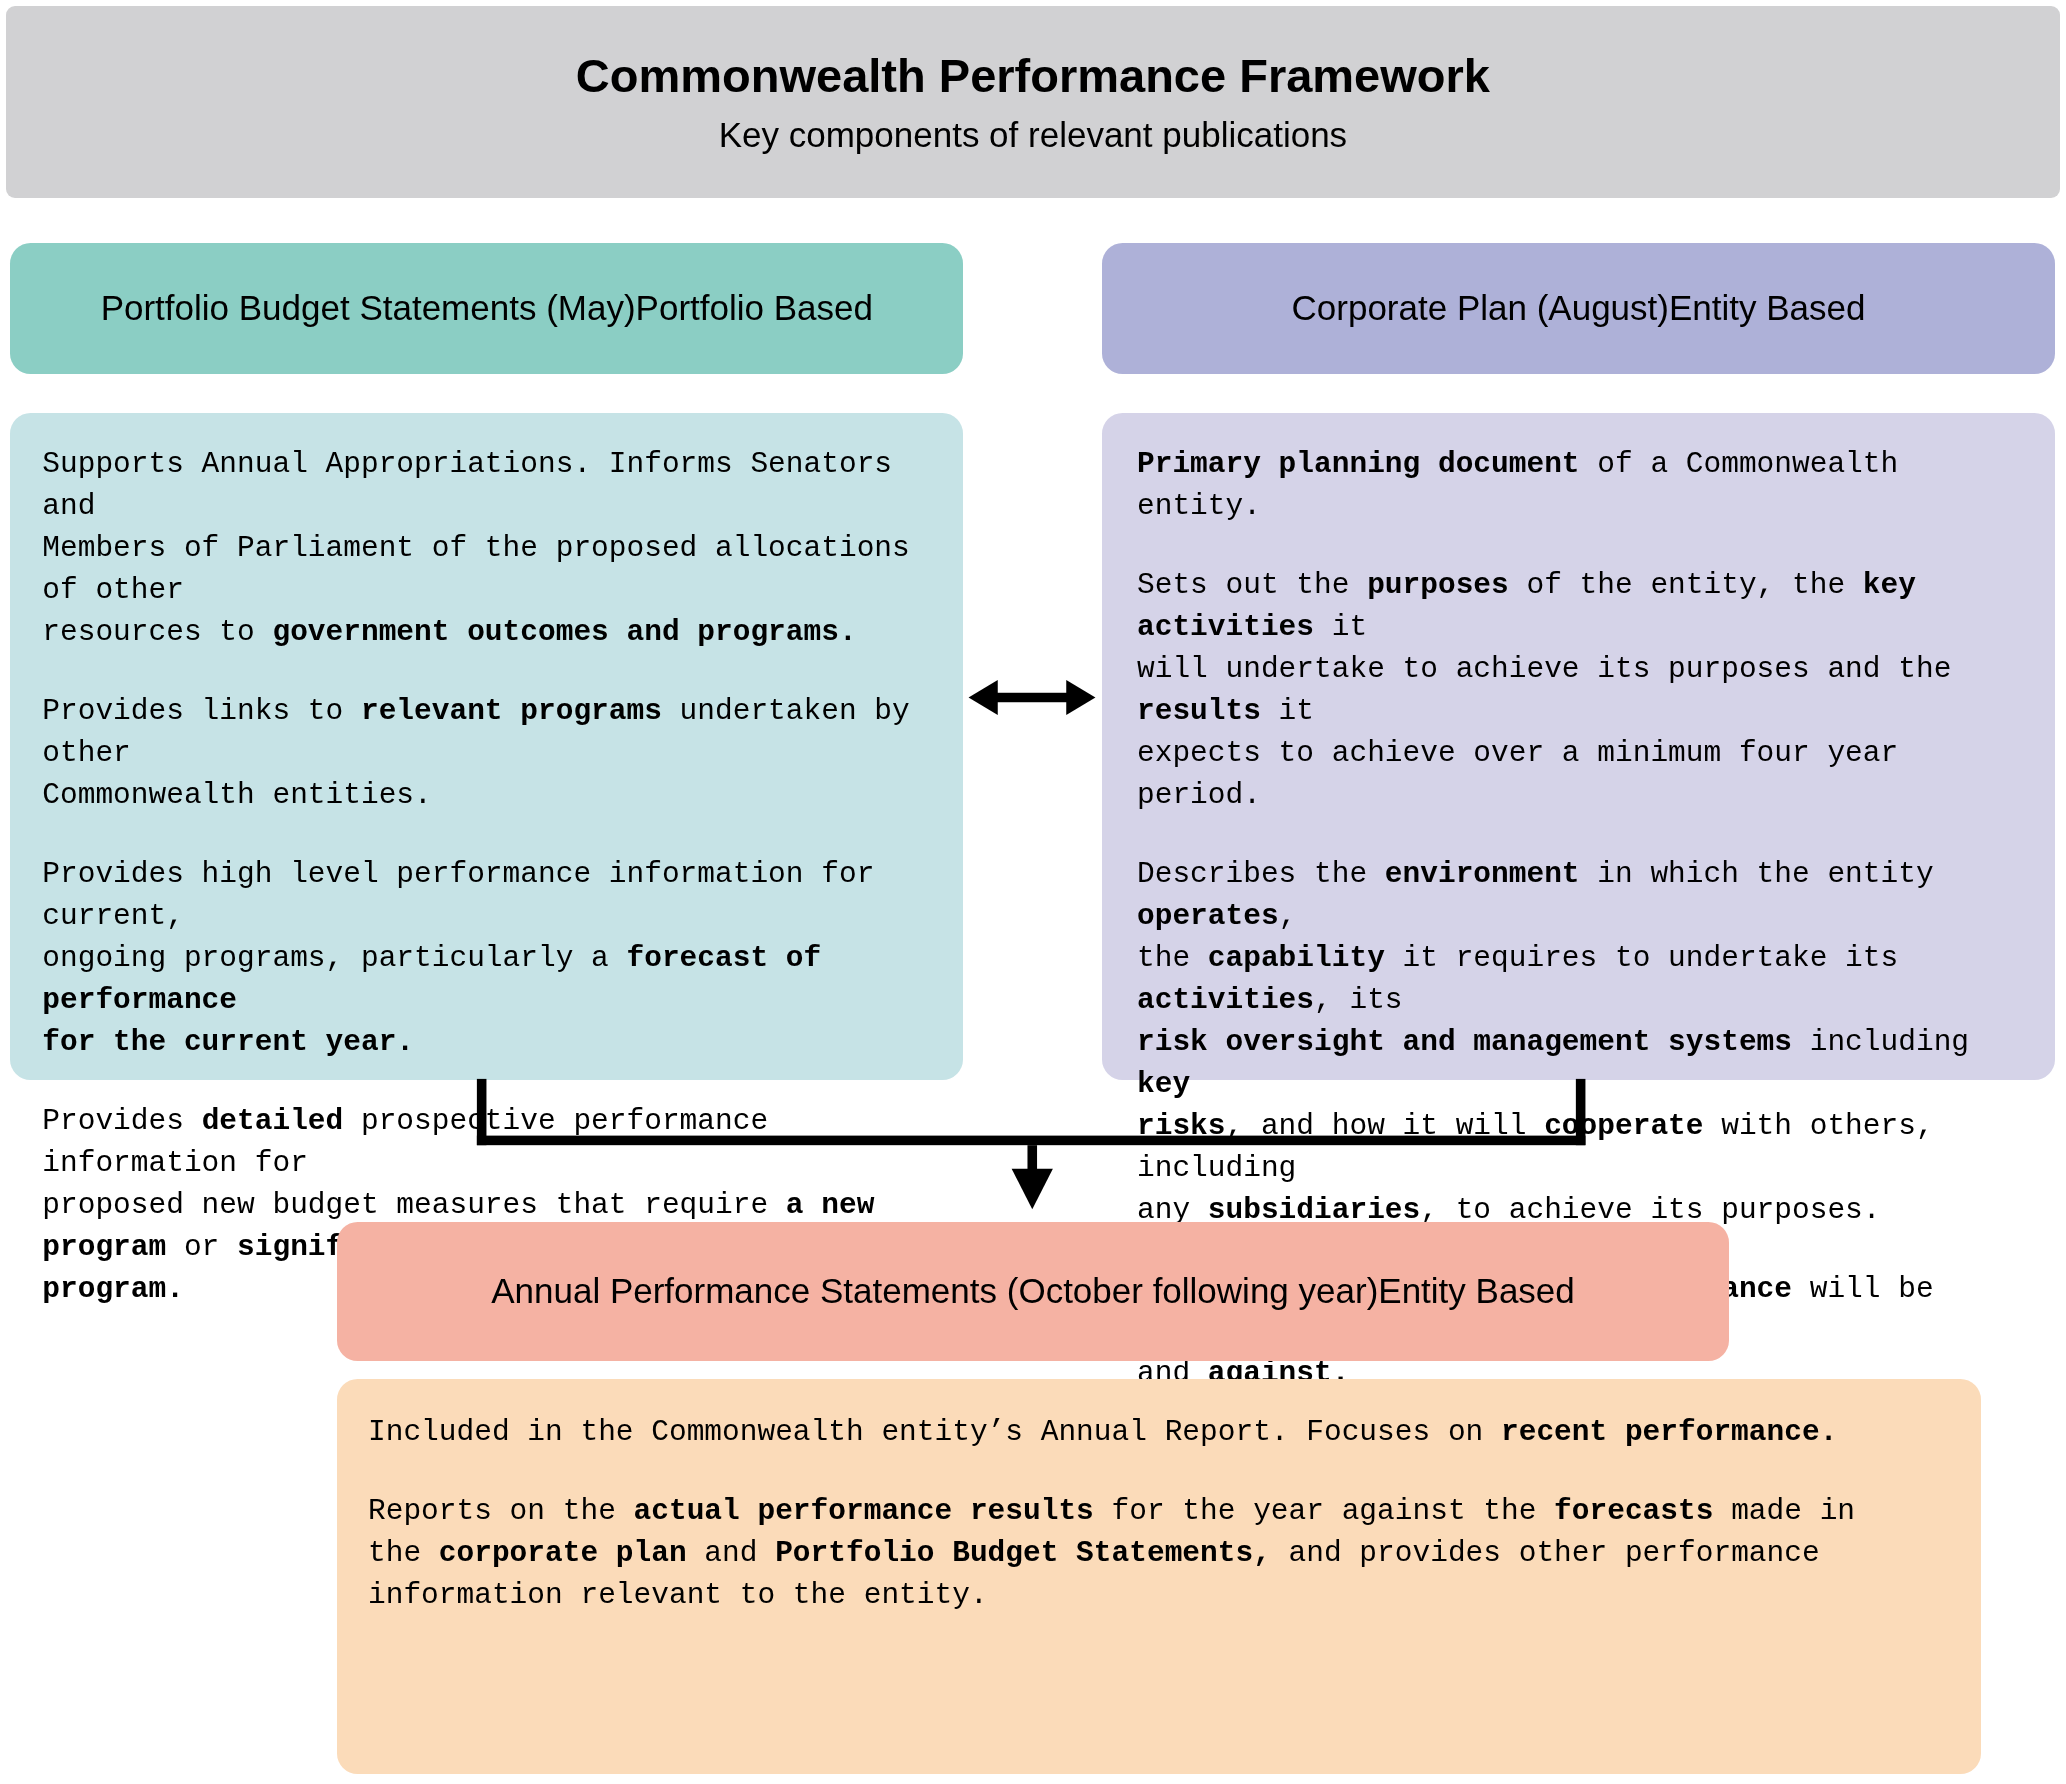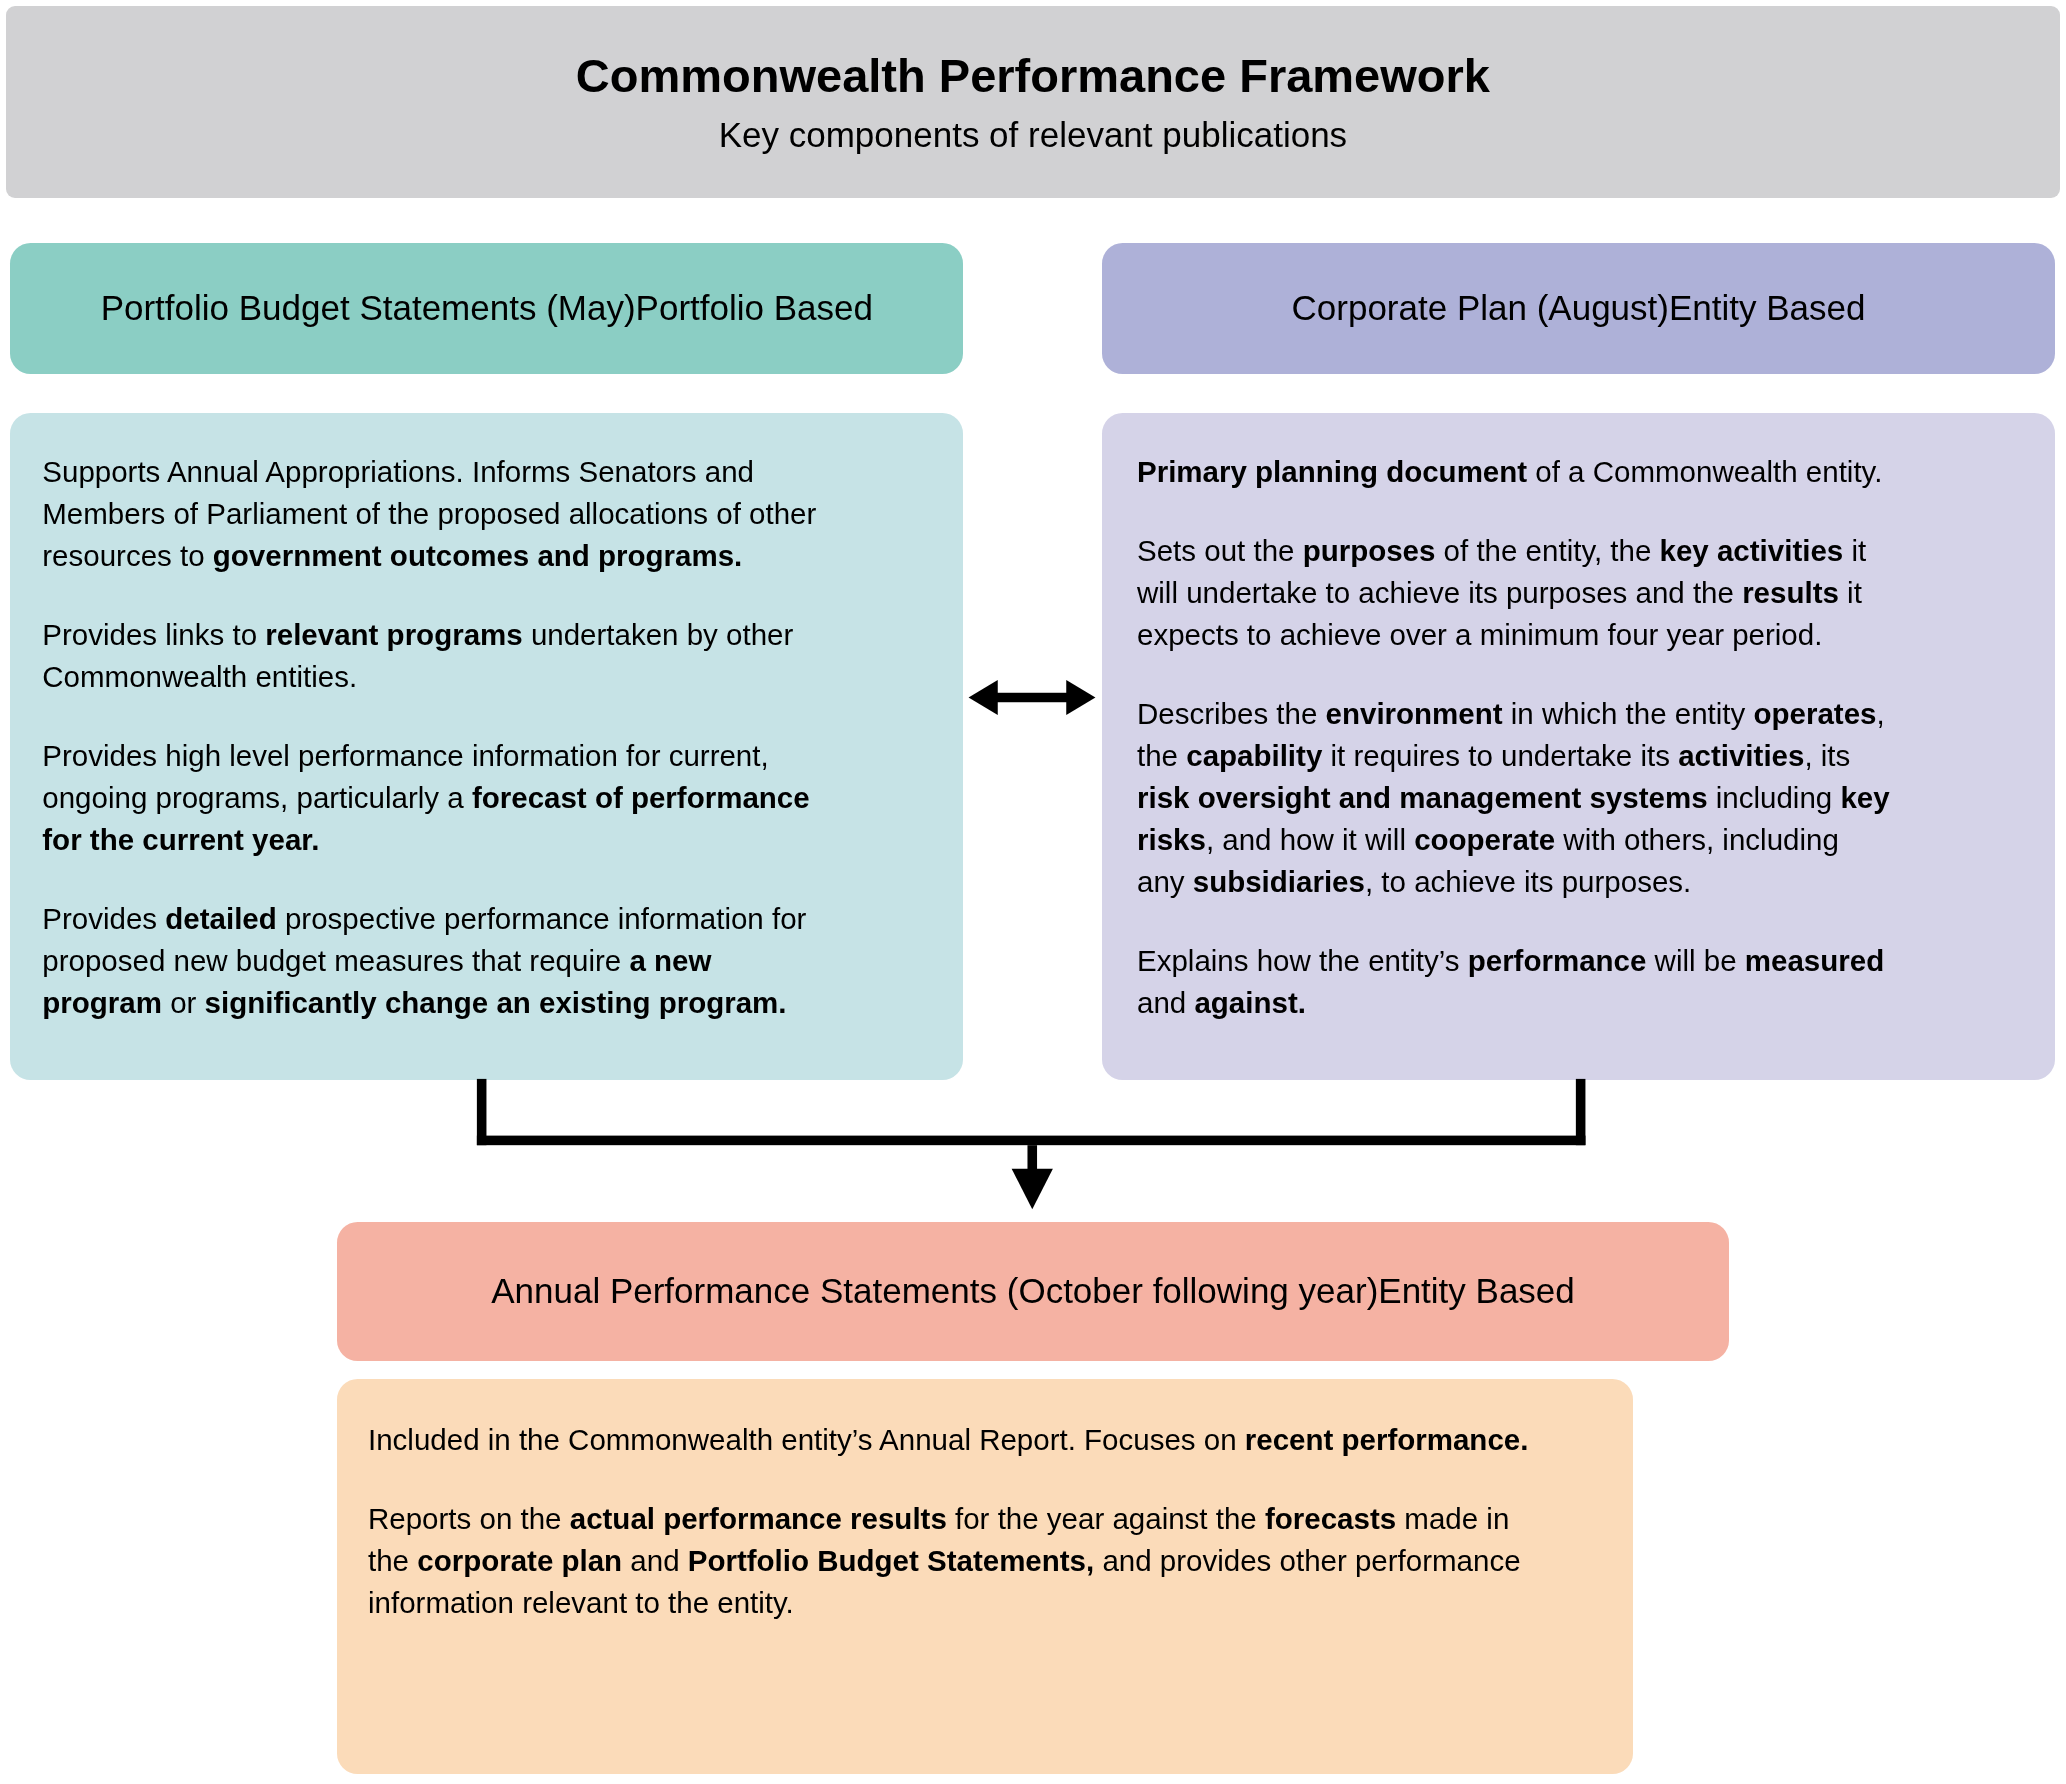--- a/index.html
+++ b/index.html
@@ -35,26 +35,26 @@
   .hdr .hdr-basis{font-weight:400;}
   .teal-hdr{left:10.3px;background:var(--teal-header-bg);}
   .purple-hdr{left:1102px;background:var(--purple-header-bg);}
   .salmon-hdr{left:337px;top:1222px;width:1392px;height:139px;background:var(--salmon-header-bg);}
 
   
   .panel{
     border-radius:20.6px;
     font-size:29.5px;line-height:42px;
   }
-  .panel p{margin:8px 0 37px 0;}
+  .panel p{margin:0 0 37px 0;font-family:Liberation Mono, monospace;}
   .panel p:last-child{margin-bottom:0;}
   b{font-weight:700;}
   .teal-panel{left:10.3px;top:413px;width:953px;height:667px;background:var(--teal-body-bg);padding:29.5px 17.7px 22px 32px;}
   .purple-panel{left:1102px;top:413px;width:953px;height:667px;background:var(--purple-body-bg);padding:29.5px 17.7px 22px 35px;}
-  .orange-panel{left:337px;top:1379px;width:1296px;height:395px;background:var(--orange-body-bg);padding:32px 22px 22px 31px;}
+  .orange-panel{left:337px;top:1379px;width:1644px;height:395px;background:var(--orange-body-bg);padding:32px 22px 22px 31px;}
 
   .arrow-shape{fill:var(--line-color);}
 </style>
 </head>
 <body>
 
 <div class="canvas">
 
   <header class="abs banner">
     <div class="banner-title">Commonwealth Performance Framework</div>

